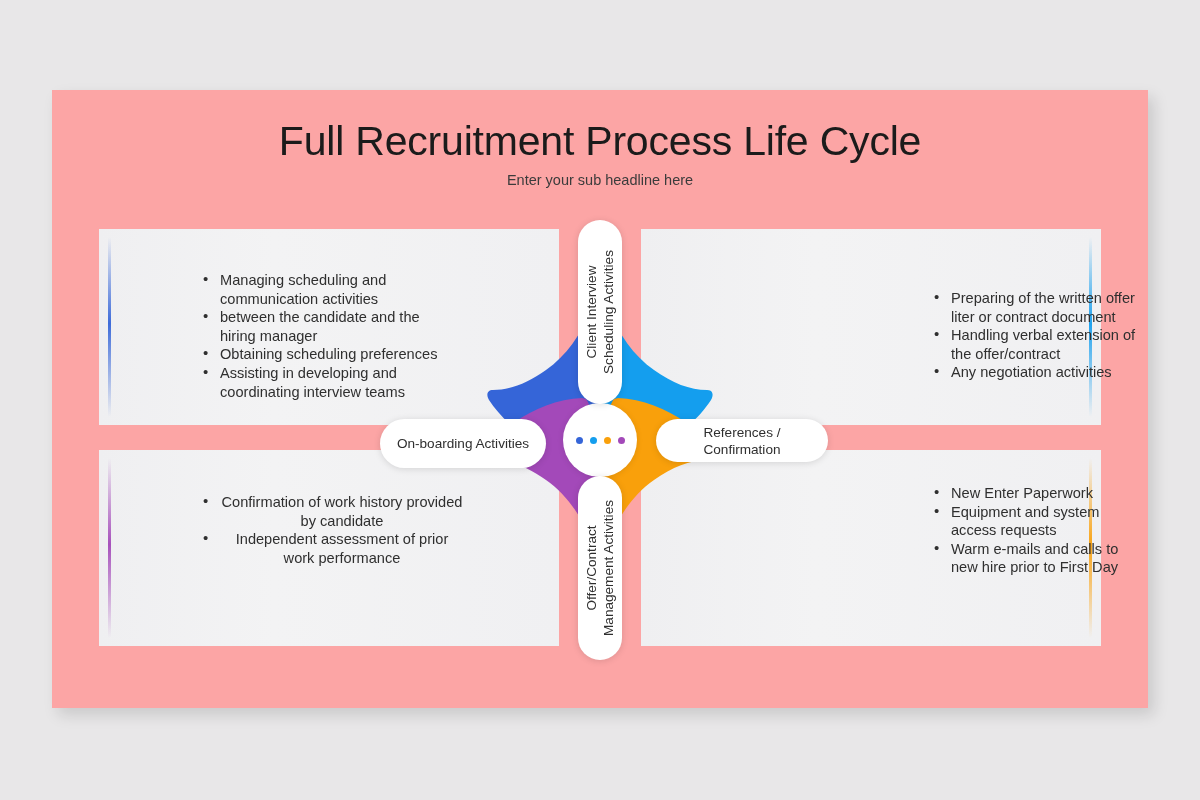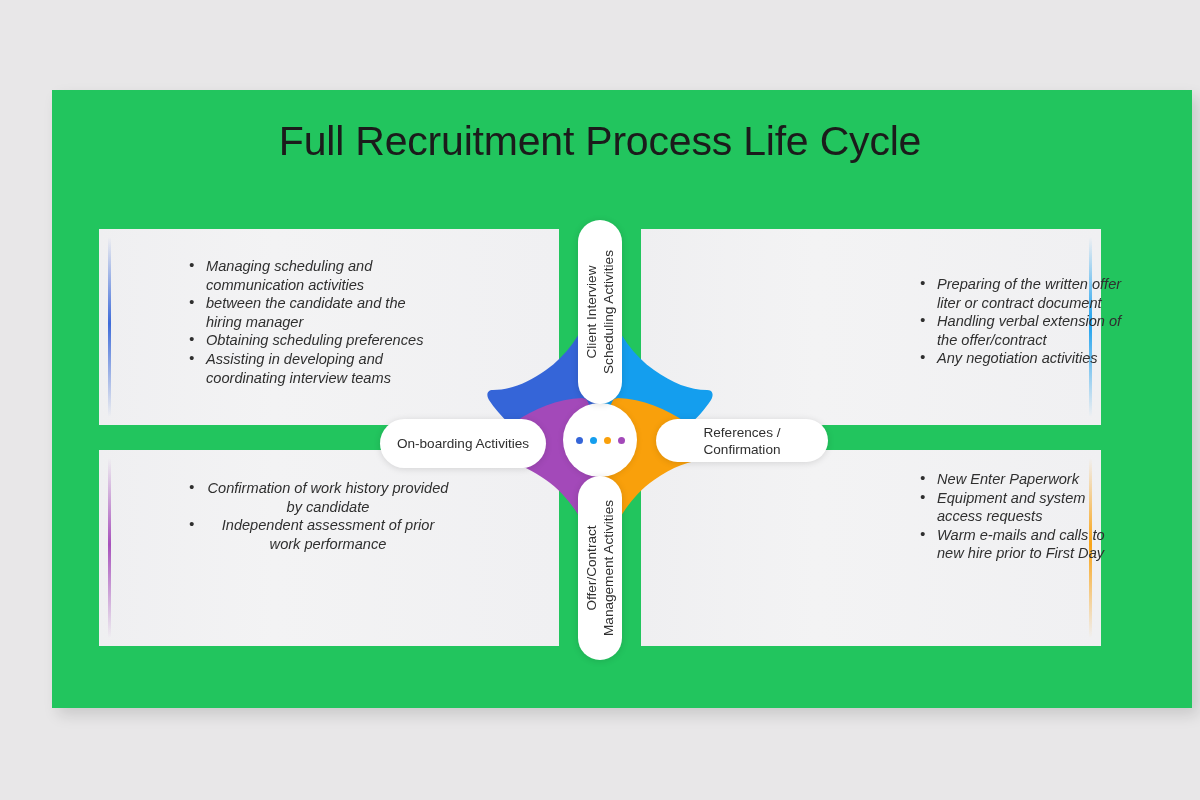--- a/index.html
+++ b/index.html
@@ -18,23 +18,22 @@
     height: 800px;
   }
 
   
   #slide {
     position: absolute;
     left: 52px;
     top: 90px;
     width: 1096px;
     height: 618px;
-    background: #22c55e;
+    background: #fca5a5;
     box-shadow: 6px 7px 14px rgba(0,0,0,0.13);
-    padding-left: 44px;
   }
 
   
   #title {
     position: absolute;
     left: 0; top: 28px;
     width: 1096px;
     text-align: center;
     font-size: 41px;
     font-weight: 400;
@@ -73,27 +72,26 @@
   .panel.tr .accent, .panel.br .accent { right: 9px; }
 
   .accent.blue   { background: linear-gradient(180deg, rgba(53,101,216,0) 0%, rgba(53,101,216,.95) 48%, rgba(53,101,216,0) 100%); }
   .accent.cyan   { background: linear-gradient(180deg, rgba(20,158,238,0) 0%, rgba(20,158,238,.95) 48%, rgba(20,158,238,0) 100%); }
   .accent.purple { background: linear-gradient(180deg, rgba(163,73,185,0) 0%, rgba(163,73,185,.95) 48%, rgba(163,73,185,0) 100%); }
   .accent.orange { background: linear-gradient(180deg, rgba(249,160,11,0) 0%, rgba(249,160,11,.95) 48%, rgba(249,160,11,0) 100%); }
 
   
   ul.bullets {
     list-style: none;
-    margin: 0;
+    margin: 14px;
     padding: 0;
     position: absolute;
     font-size: 14.6px;
     line-height: 18.6px;
     color: #2f2f2f;
-    font-style: italic;
   }
   ul.bullets li {
     position: relative;
     padding-left: 21px;
     margin-bottom: 0px;
   }
   ul.bullets li::before {
     content: "•";
     position: absolute;
     left: 4px;
@@ -165,20 +163,21 @@
   .vline { display: block; }
 </style>
 </head>
 <body>
 
 <div id="stage">
 
   <div id="slide">
 
     <div id="title">Full Recruitment Process Life Cycle</div>
+    <div id="subtitle">Enter your sub headline here</div>
 
     <div class="panel tl">
       <div class="accent blue"></div>
       <ul class="bullets">
         <li>Managing scheduling and communication activities</li>
         <li>between the candidate and the hiring manager</li>
         <li>Obtaining scheduling preferences</li>
         <li>Assisting in developing and coordinating interview teams</li>
       </ul>
     </div>

